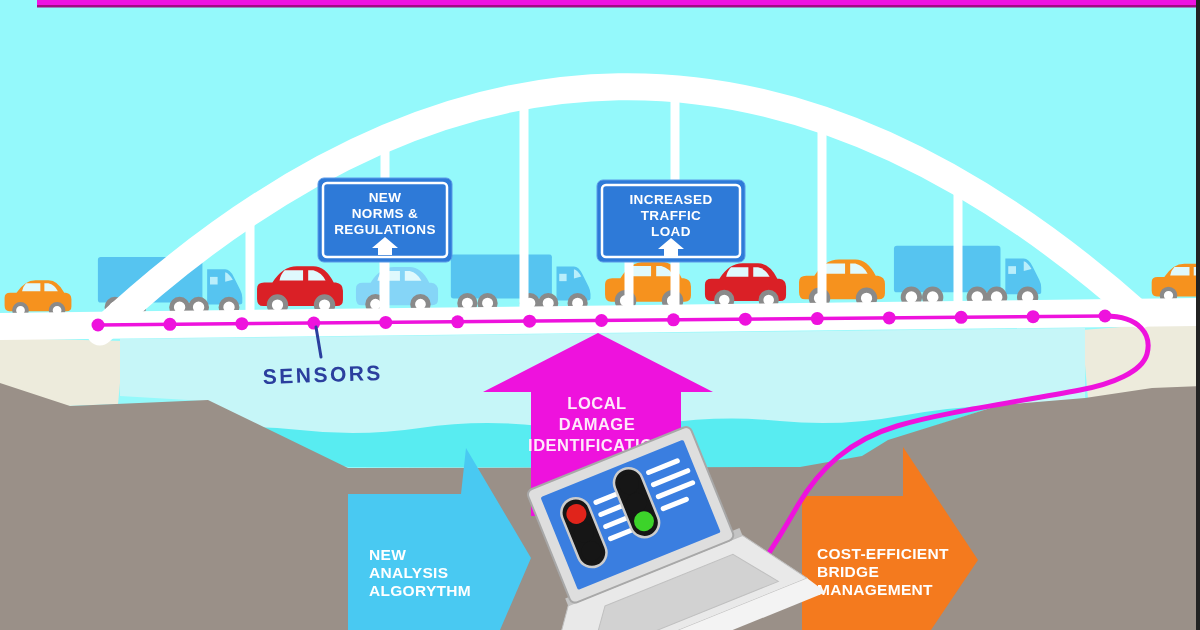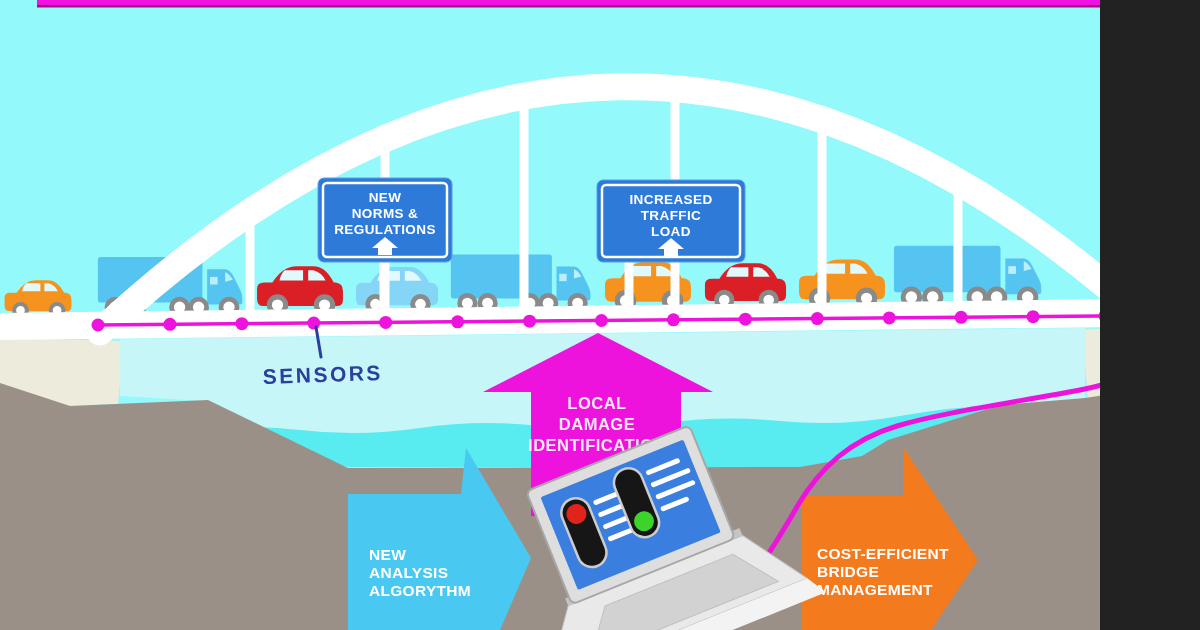--- a/index.html
+++ b/index.html
@@ -1,16 +1,16 @@
 <!DOCTYPE html>
 <html><head>
 <meta charset="utf-8">
 <style>
   html,body{margin:0;padding:0;background:#222;}
-  .stage{position:relative;width:1100px;height:630px;overflow:hidden;background:#b91c1c;
+  .stage{position:relative;width:1196px;height:630px;overflow:hidden;background:#b91c1c;
          font-family:"Liberation Sans",sans-serif;text-align:right;}
   svg{position:absolute;left:0;top:0;display:block;}
   text{font-family:"Liberation Sans",sans-serif;}
   .sign-text{fill:#ffffff;font-weight:bold;font-size:13.5px;text-anchor:middle;letter-spacing:.4px;}
   .arrow-text{fill:#ffe9fb;font-weight:bold;font-size:16.5px;text-anchor:middle;letter-spacing:.5px;}
   .side-arrow-text{fill:#ffffff;font-weight:bold;font-size:15.5px;letter-spacing:.3px;}
   .sensors-text{font-weight:bold;font-size:21px;letter-spacing:2.5px;}
 </style>
 </head>
 <body>

